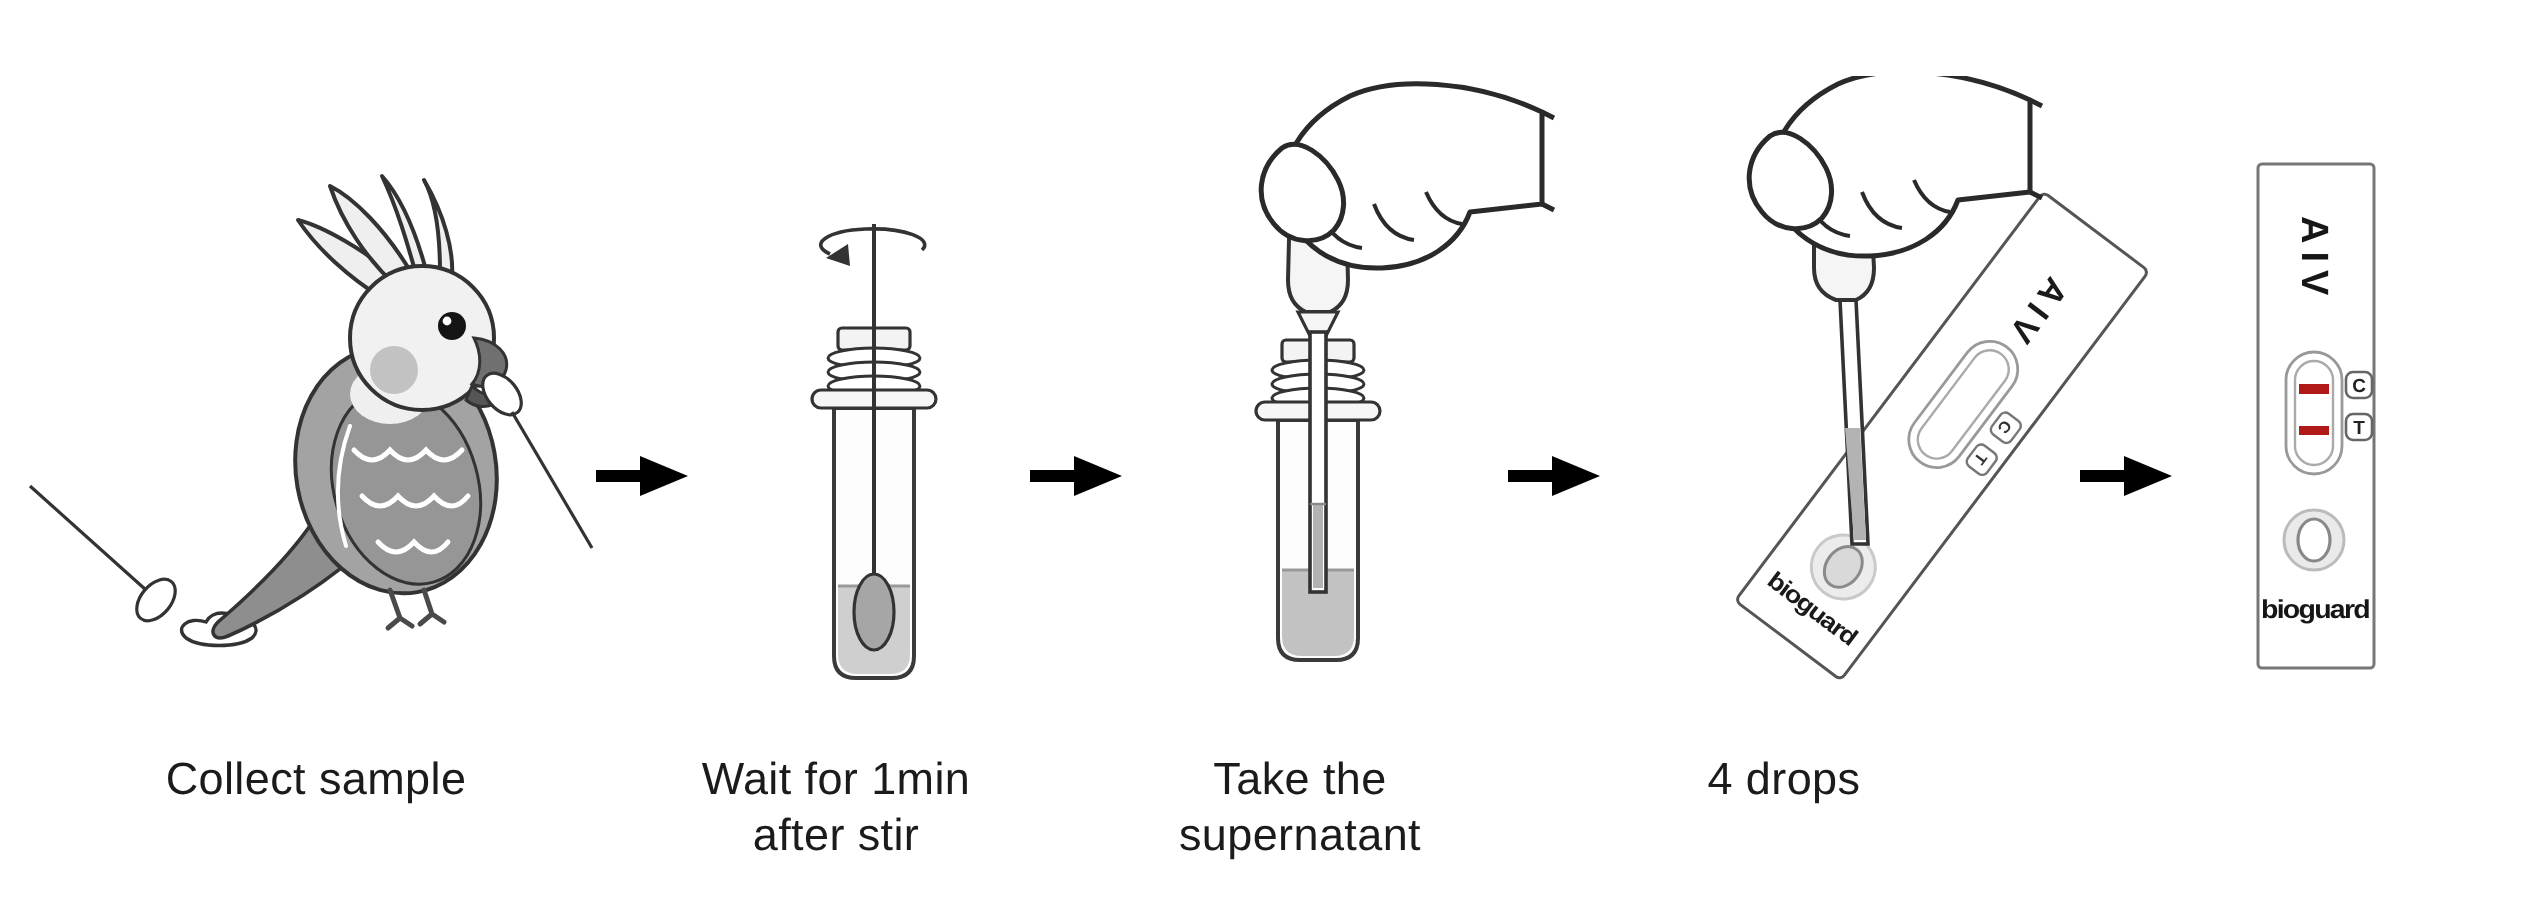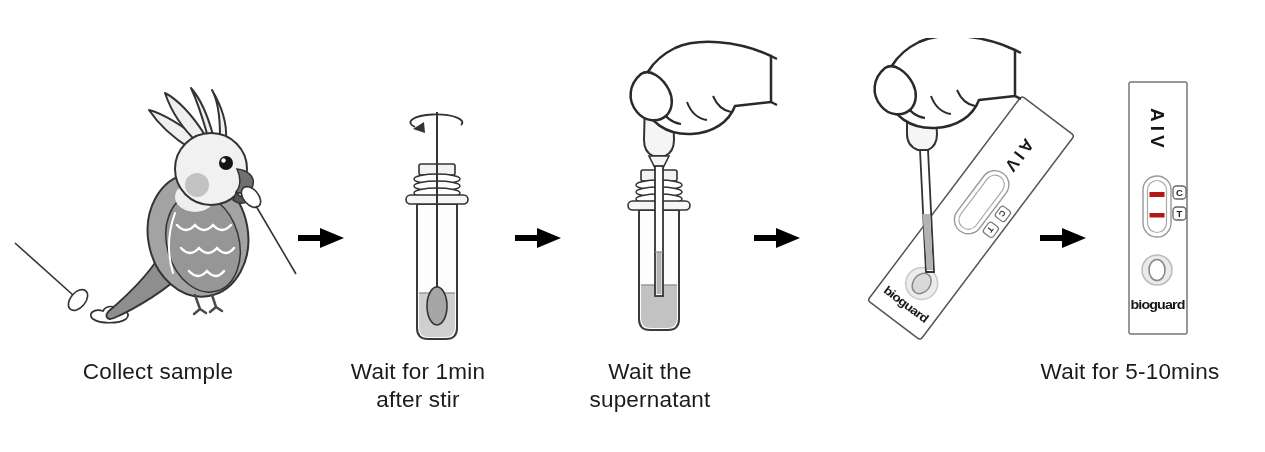--- a/index.html
+++ b/index.html
@@ -2,21 +2,21 @@
 <html><head>
 <meta charset="utf-8">
 <style>
   html,body{margin:0;padding:0;background:#ffffff;}
   #canvas{
     position:relative;width:1265px;height:452px;background:#ffffff;overflow:hidden;
     font-family:"Liberation Sans",sans-serif;
   }
   .fig{position:absolute;}
   .caption{
-    position:absolute;top:358px;text-align:center;white-space:pre-line;
+    position:absolute;top:376px;text-align:center;white-space:pre-line;
     font-size:22.5px;line-height:28px;color:#1b1b1b;letter-spacing:0.2px;
   }
   .step-arrow{position:absolute;top:227px;width:47px;height:22px;}
   svg text{font-family:"Liberation Sans",sans-serif;}
 </style>
 </head>
 <body>
 
 <div id="canvas">
 
@@ -204,17 +204,17 @@
     <g>
       <circle cx="33" cy="192" r="15" fill="#eaeaea" stroke="#bbb" stroke-width="1.5"></circle>
       <ellipse cx="33" cy="192" rx="8" ry="10.5" fill="#fff" stroke="#888" stroke-width="1.6"></ellipse>
     </g>
     <text x="33.5" y="231" text-anchor="middle" font-size="13" font-weight="bold" letter-spacing="-0.8" textLength="54" lengthAdjust="spacingAndGlyphs" fill="#161616">bioguard</text>
   </svg>
 
   <div class="caption" style="left:58px;width:200px">Collect sample</div>
   <div class="caption" style="left:318px;width:200px">Wait for 1min
 after stir</div>
-  <div class="caption" style="left:550px;width:200px">Wait the
+  <div class="caption" style="left:550px;width:200px">Take the
 supernatant</div>
-  <div class="caption" style="left:1010px;width:240px">Wait for 5-10mins</div>
+  <div class="caption" style="left:792px;width:200px">4 drops</div>
 
 </div>
 
 </body></html>

